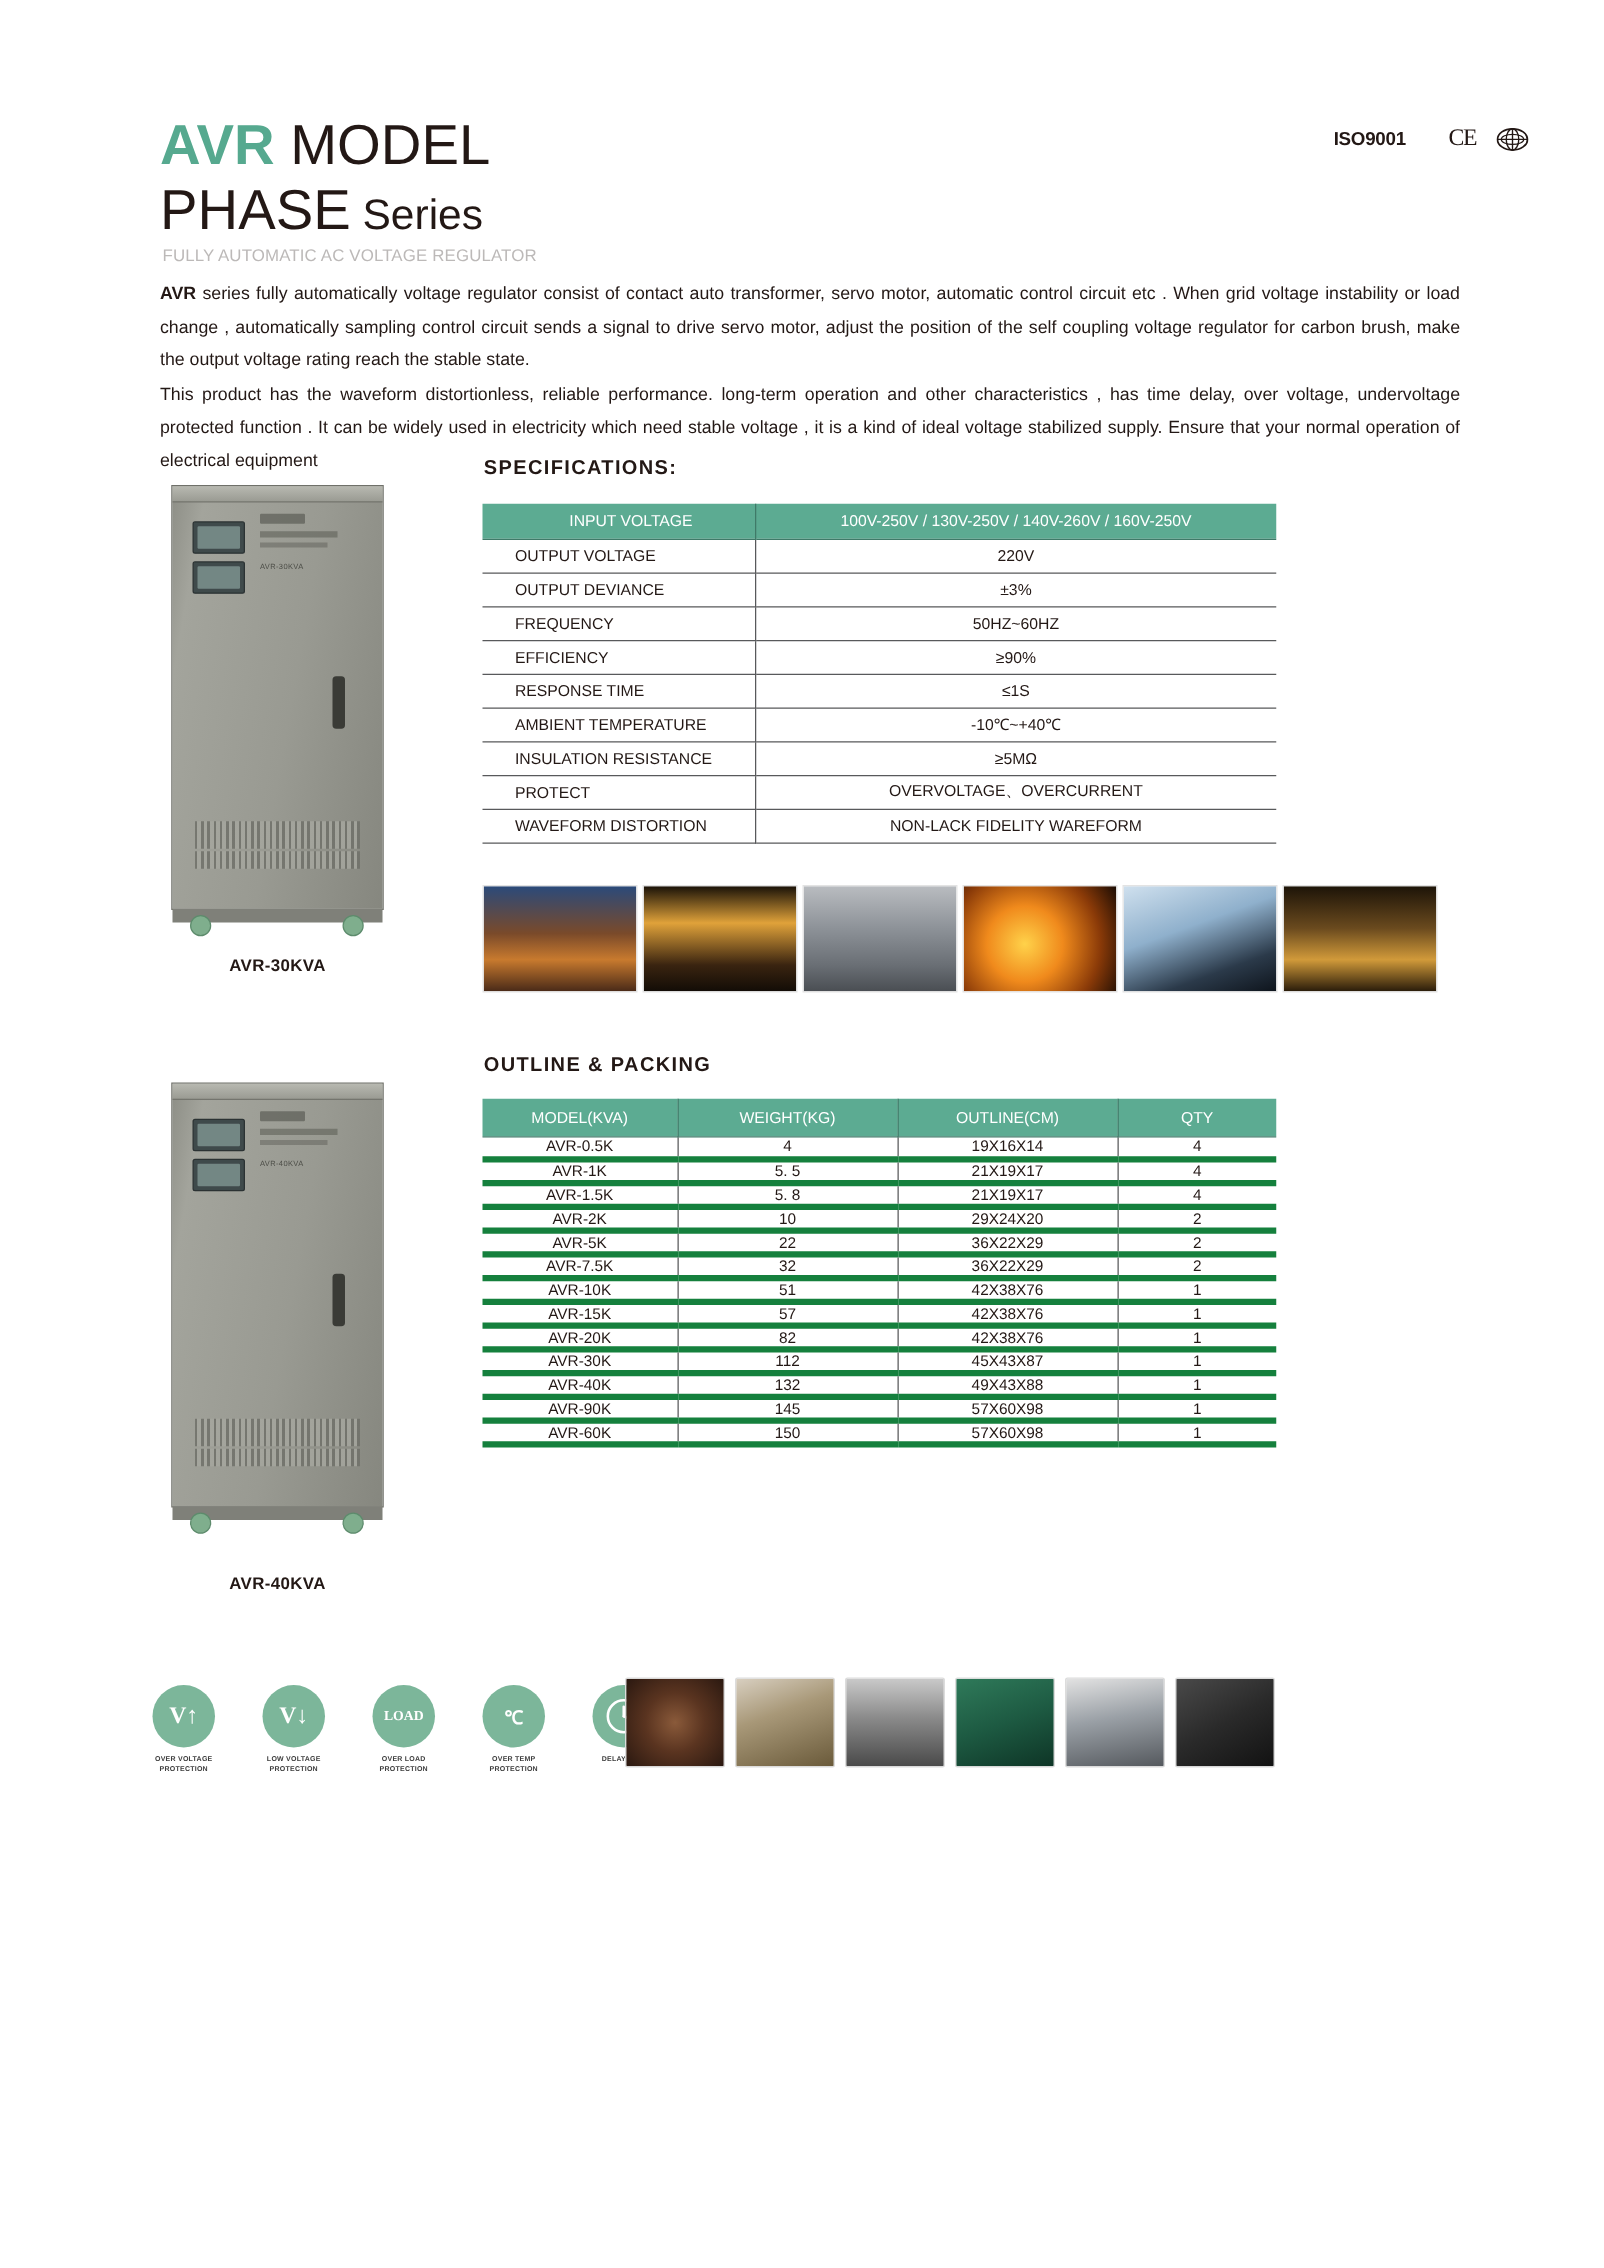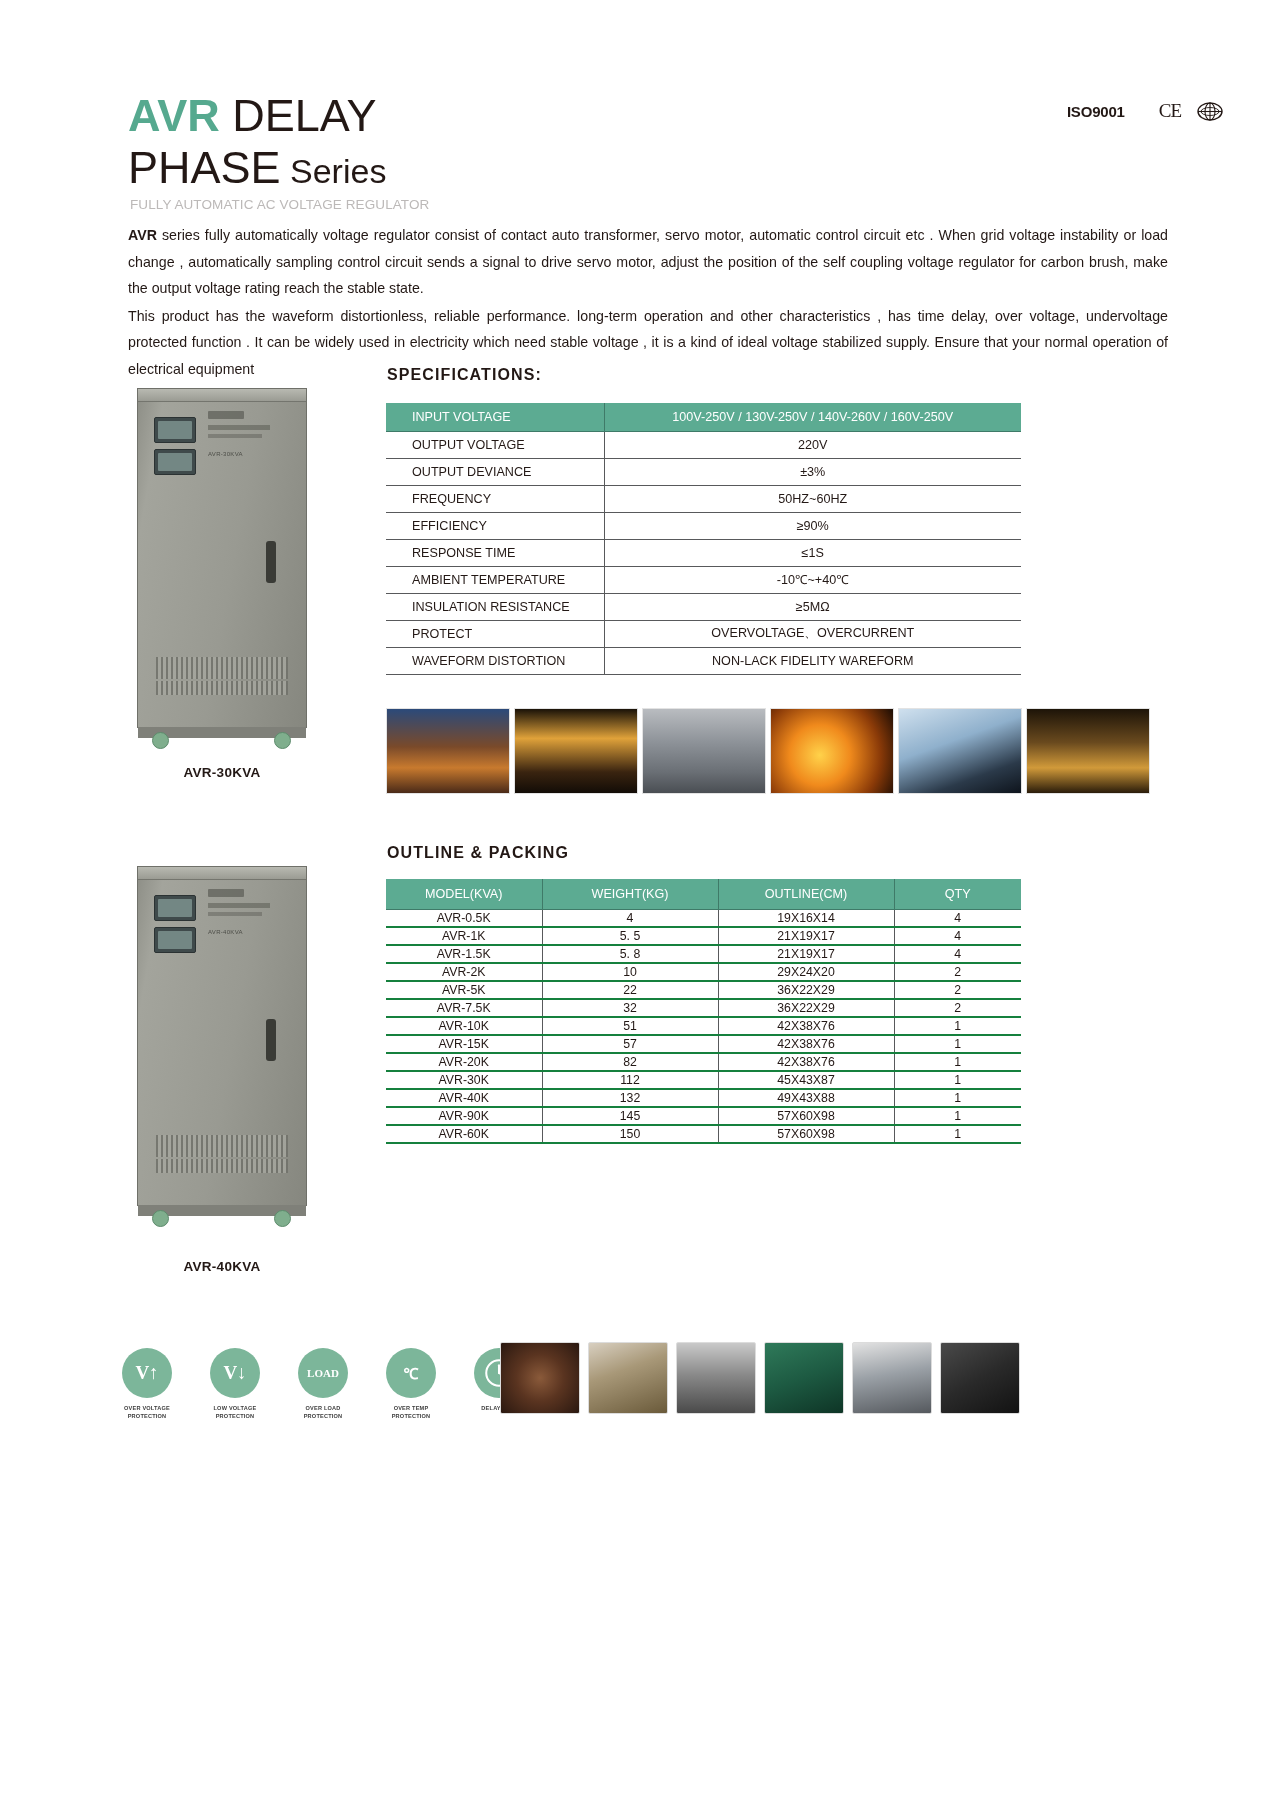--- a/index.html
+++ b/index.html
@@ -35,28 +35,28 @@
 
   
   .sec-head { position: absolute; font-size: 16px; font-weight: 700; letter-spacing: 1.1px; color: #231815; }
   #spec-head { left: 387px; top: 366px; }
   #outline-head { left: 387px; top: 844px; }
 
   
   table { border-collapse: collapse; }
   .spec-table { position: absolute; left: 386px; top: 403px; width: 635px; }
   .spec-table td { height: 27px; border-bottom: 1px solid #58595b; font-size: 12.6px; color: #231815; padding: 0 6px; }
-  .spec-table tr.head td { background: #5cab92; color: #ffffff; border-bottom: 1px solid #3f7a68; height: 28px; }
+  .spec-table tr.head td { background: #5cab92; color: #ffffff; border-bottom: 1px solid #3f7a68; height: 28px; text-align: center; }
   .spec-table td.k { width: 218px; border-right: 1px solid #58595b; text-align: left; padding-left: 26px; }
   .spec-table tr.head td.k { border-right: 1px solid #3f7a68; }
   .spec-table td.v { text-align: center; }
   .spec-table tr.head td.v { font-size: 12.6px; }
 
   .pack-table { position: absolute; left: 386px; top: 879px; width: 635px; }
-  .pack-table td, .pack-table th { border-bottom: 2px solid #15803d; font-size: 12.3px; color: #231815; height: 18px; text-align: center; font-weight: 400; }
+  .pack-table td, .pack-table th { border-bottom: 5px solid #15803d; font-size: 12.3px; color: #231815; height: 18px; text-align: center; font-weight: 400; }
   .pack-table tr.head th { background: #5cab92; color: #ffffff; height: 30px; font-size: 12.6px; border-bottom: 1px solid #3f7a68; }
   .pack-table td.c0, .pack-table th.c0 { width: 156px; border-right: 1px solid #58595b; }
   .pack-table td.c1, .pack-table th.c1 { width: 176px; border-right: 1px solid #58595b; }
   .pack-table td.c2, .pack-table th.c2 { width: 176px; border-right: 1px solid #58595b; }
   .pack-table td.c3, .pack-table th.c3 { width: 127px; }
   .pack-table tr.head th.c0, .pack-table tr.head th.c1, .pack-table tr.head th.c2 { border-right: 1px solid #3f7a68; }
 
   
   .product { position: absolute; }
   #product1 { left: 137px; top: 388px; }
@@ -110,21 +110,21 @@
   #cmp4 { background: linear-gradient(170deg,#e2e2e2 0%, #9aa0a6 45%, #55595e 100%); }
   #cmp5 { background: linear-gradient(150deg,#4a4a4a 0%, #2a2a2a 50%, #121212 100%); }
 </style>
 </head>
 <body>
 
 <div class="page">
 
   <div class="header">
     <div class="title-block">
-      <div class="title-line1"><span class="avr">AVR</span><span> DELAY</span></div>
+      <div class="title-line1"><span class="avr">AVR</span><span> MODEL</span></div>
       <div class="title-line2"><span>PHASE</span><span class="series"> Series</span></div>
     </div>
     <div class="subtitle">FULLY AUTOMATIC AC VOLTAGE REGULATOR</div>
 
     <div class="certs">
       <span class="cert-iso">ISO9001</span>
       <span class="cert-ce">CE</span>
       <span class="cert-globe">
         <svg viewBox="0 0 26 19" width="26" height="19">
           <ellipse cx="13" cy="9.5" rx="12" ry="8.5" fill="none" stroke="#231815" stroke-width="1.4"></ellipse>

